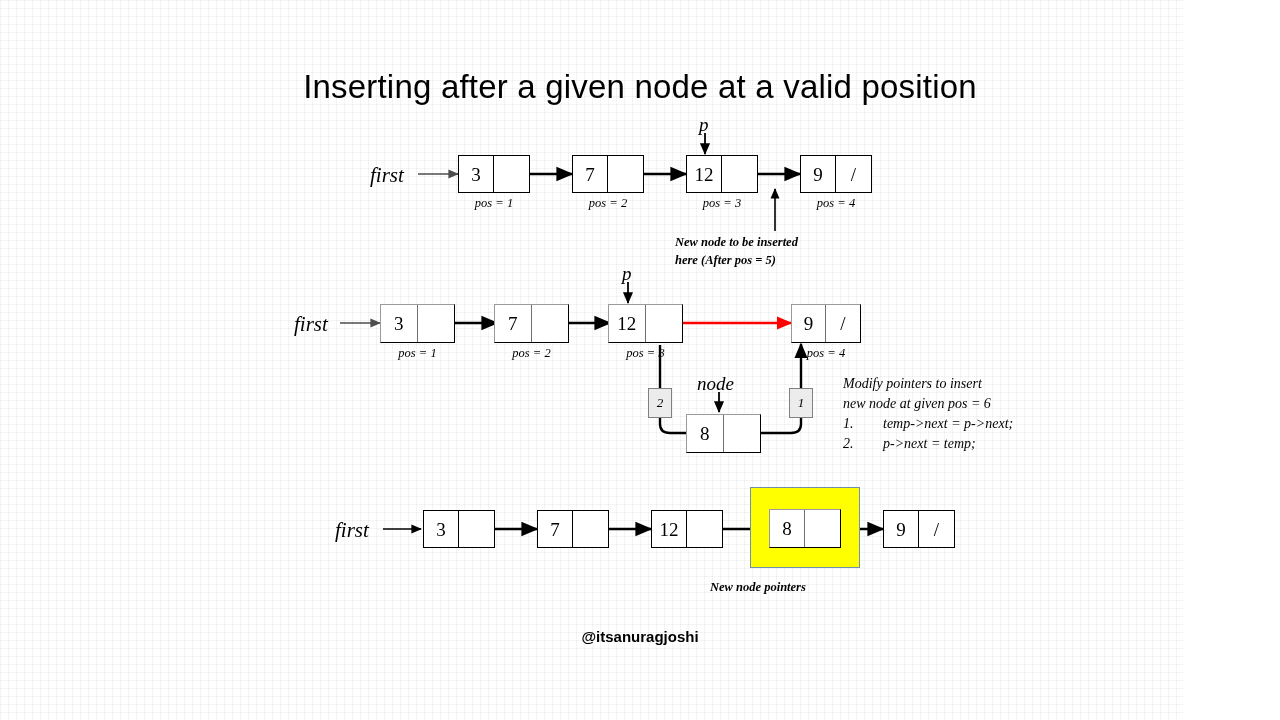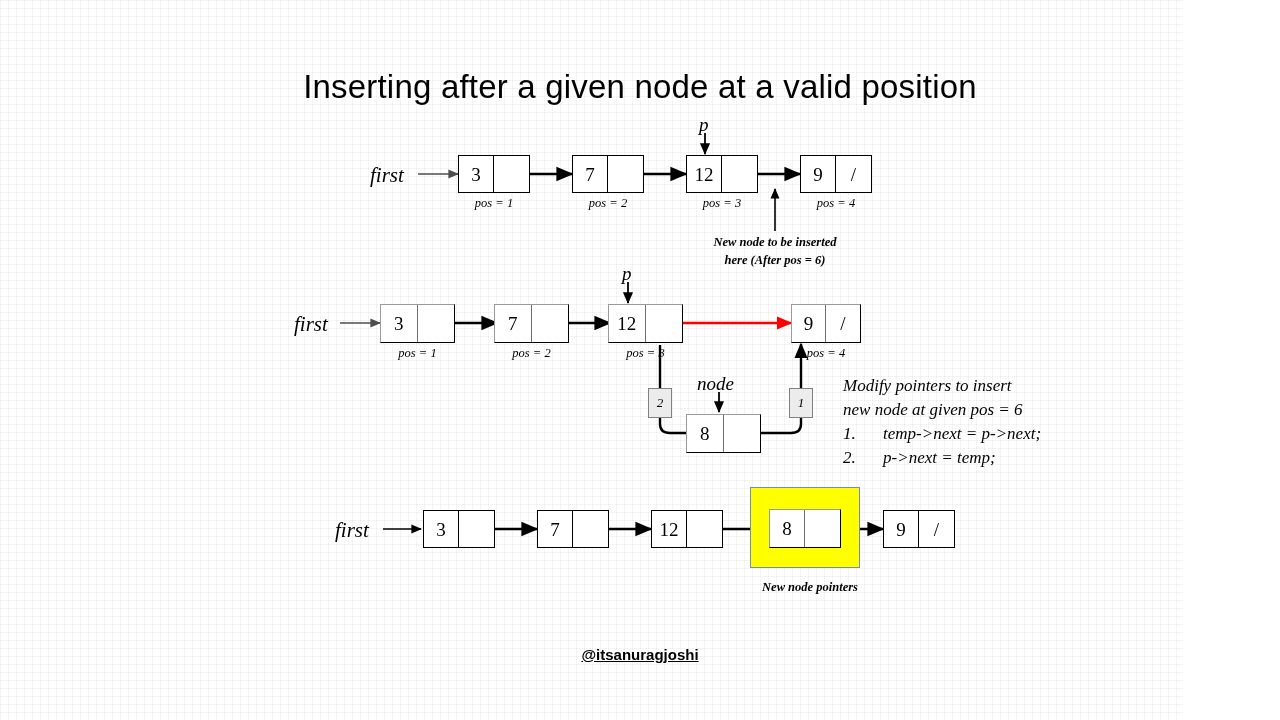--- a/index.html
+++ b/index.html
@@ -98,29 +98,28 @@
     color: #000000;
     white-space: nowrap;
   }
   .caption-bold {
     position: absolute;
     font-family: "Liberation Serif", serif;
     font-style: italic;
     font-weight: bold;
     font-size: 12.5px;
     color: #000000;
-    text-align: center;
     line-height: 1.45;
     white-space: nowrap;
   }
   .note-block {
     position: absolute;
     font-family: "Liberation Serif", serif;
     font-style: italic;
-    font-size: 17px;
+    font-size: 14px;
     color: #000000;
     line-height: 1.42;
     white-space: nowrap;
   }
   .note-block .num {
     display: inline-block;
     width: 40px;
   }
   .step-badge {
     position: absolute;
@@ -139,28 +138,27 @@
   }
   .highlight-box {
     position: absolute;
     background: #ffff00;
     box-sizing: border-box;
     border: 1px solid #6f8faf;
   }
   .handle {
     position: absolute;
     left: 0;
-    top: 646px;
+    top: 628px;
     width: 1280px;
     text-align: center;
     font-family: "Liberation Sans", sans-serif;
     font-weight: bold;
     font-size: 15px;
     color: #000000;
-    text-decoration: underline;
   }
 </style>
 </head>
 <body>
 
 <div id="slide">
 
   <svg id="svg-layer" viewBox="0 0 1280 720" xmlns="http://www.w3.org/2000/svg">
     <defs>
       <marker id="ah-black" markerWidth="7" markerHeight="7" refX="6" refY="3.2" orient="auto" markerUnits="strokeWidth">
@@ -236,21 +234,21 @@
   <div class="pos-label" style="left:686px; top:196px; width:72px;">pos = 3</div>
 
   <div class="node" style="left:800px; top:155px; width:72px; height:38px;">
     <div class="cell data">9</div>
     <div class="cell link">/</div>
   </div>
   <div class="pos-label" style="left:800px; top:196px; width:72px;">pos = 4</div>
 
   <div class="caption-bold" style="left:675px; top:233px; width:200px;">
     <div>New node to be inserted</div>
-    <div>here (After pos = 6)</div>
+    <div>here (After pos = 5)</div>
   </div>
 
   <div class="first-label" style="left:294px; top:312px;">first</div>
 
   <div class="ptr-label" style="left:622px; top:263px;">p</div>
 
   <div class="node shaded" style="left:380px; top:304px; width:75px; height:39px;">
     <div class="cell data">3</div>
     <div class="cell link"></div>
   </div>

